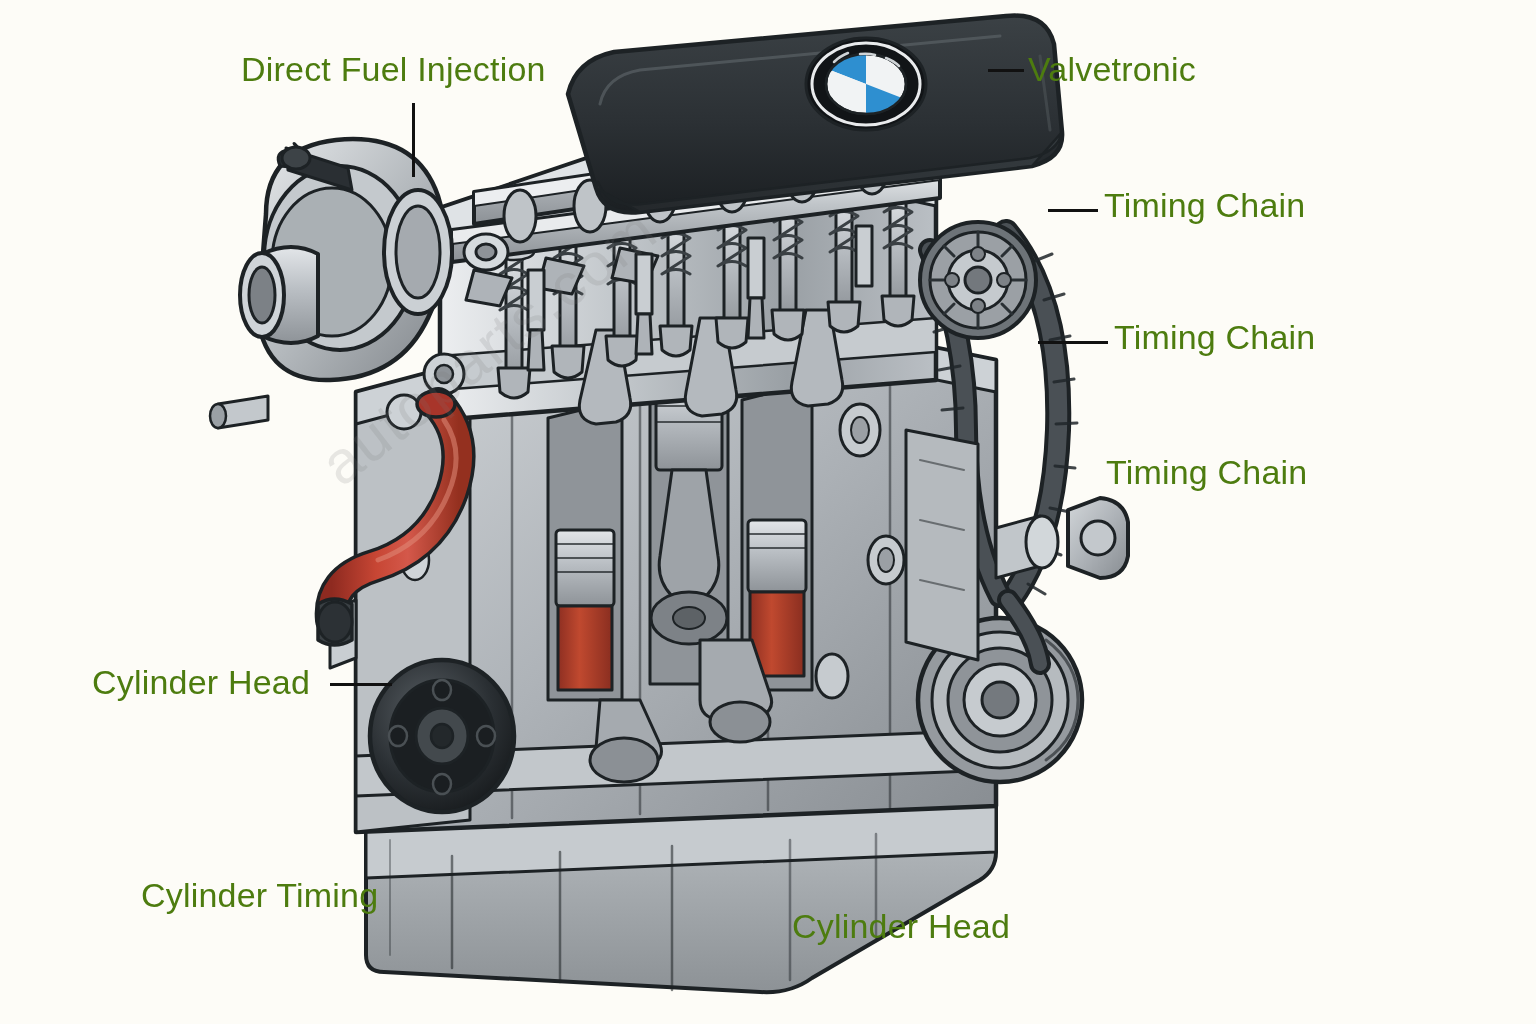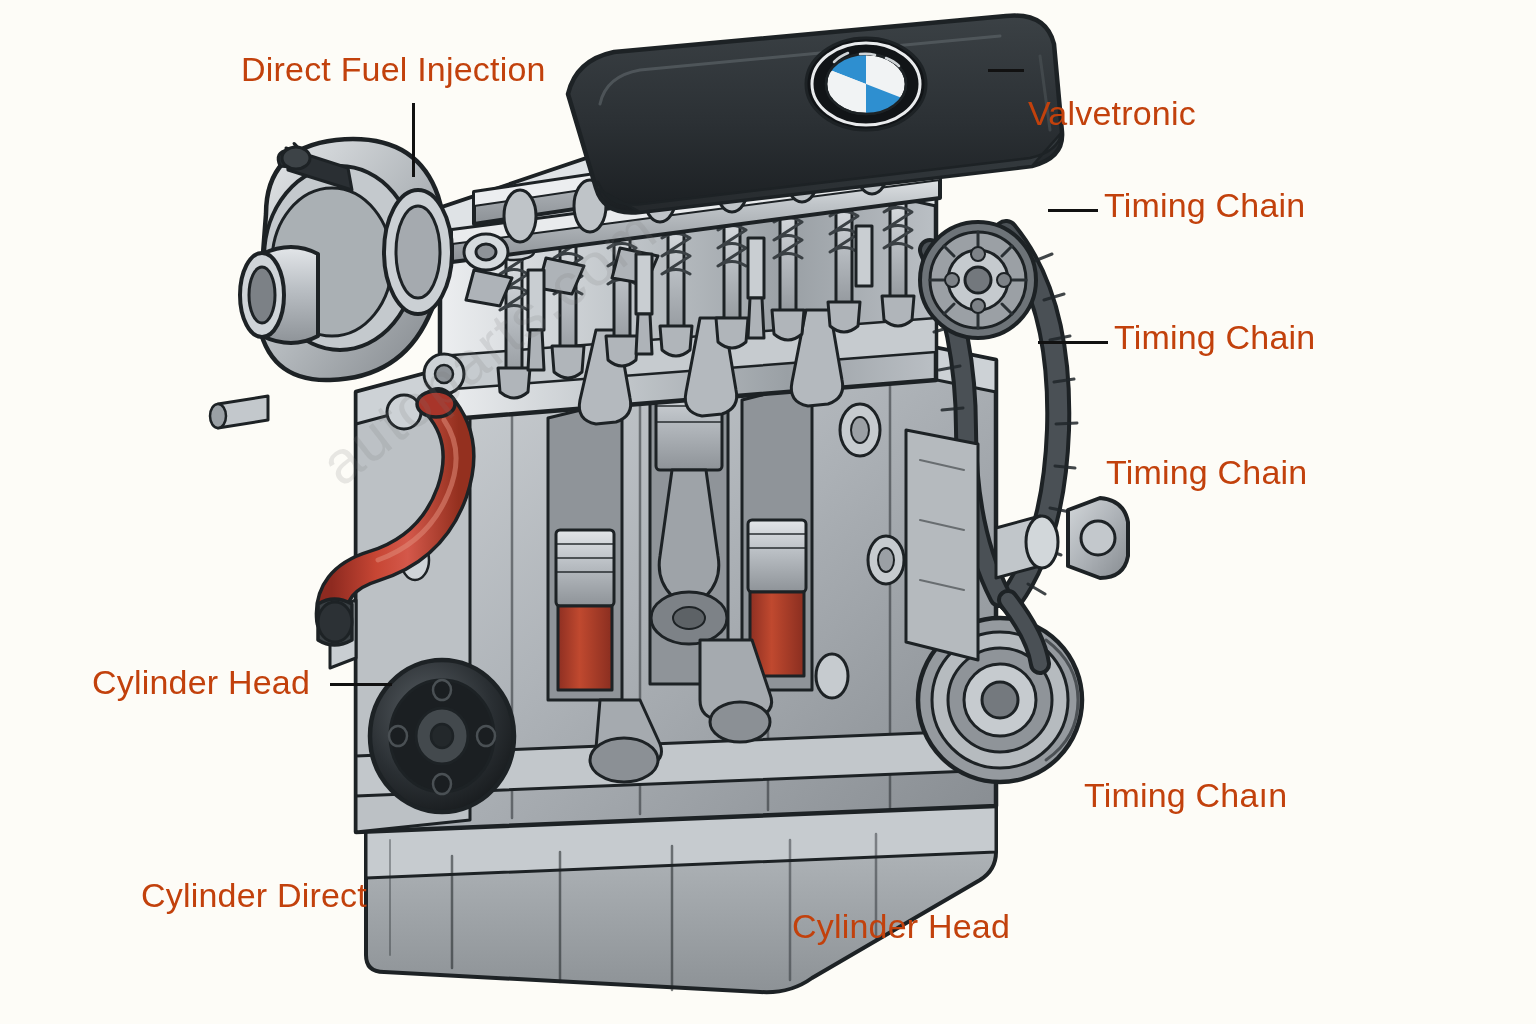--- a/index.html
+++ b/index.html
@@ -21,21 +21,21 @@
   }
   #diagram-svg {
     position: absolute;
     left: 0;
     top: 0;
     width: 1536px;
     height: 1024px;
   }
   .label {
     position: absolute;
-    color: #c2410c;
+    color: #4d7c0f;
     font-family: "Liberation Sans", sans-serif;
     font-size: 34px;
     font-weight: 400;
     letter-spacing: 0.2px;
     white-space: nowrap;
     line-height: 1;
   }
   .leader {
     position: absolute;
     background: #111111;
@@ -400,33 +400,32 @@
 
     </g>
   </svg>
 
   <div class="watermark" style="left:350px; top:430px;">autoparts.com</div>
 
   <div class="leader leader-v" style="left:412px; top:103px; height:74px;"></div>
   <div class="label" style="left:241px; top:52px;">Direct Fuel Injection</div>
 
   <div class="leader leader-h" style="left:988px; top:69px; width:36px;"></div>
-  <div class="label" style="left:1028px; top:52px;margin-top:44px;">Valvetronic</div>
+  <div class="label" style="left:1028px; top:52px;">Valvetronic</div>
 
   <div class="leader leader-h" style="left:1048px; top:209px; width:50px;"></div>
   <div class="label" style="left:1104px; top:188px;">Timing Chain</div>
 
   <div class="leader leader-h" style="left:1038px; top:341px; width:70px;"></div>
   <div class="label" style="left:1114px; top:320px;">Timing Chain</div>
 
   <div class="label" style="left:1106px; top:455px;">Timing Chain</div>
 
-  <div class="label" style="left:1084px; top:778px;">Timing Chaın</div>
 
 
   <div class="leader leader-h" style="left:330px; top:683px; width:62px;"></div>
   <div class="label" style="left:92px; top:665px;">Cylinder Head</div>
 
-  <div class="label" style="left:141px; top:878px;">Cylinder Direct</div>
+  <div class="label" style="left:141px; top:878px;">Cylinder Timing</div>
 
   <div class="label" style="left:792px; top:909px;">Cylinder Head</div>
 
 </div>
 
 </body></html>

